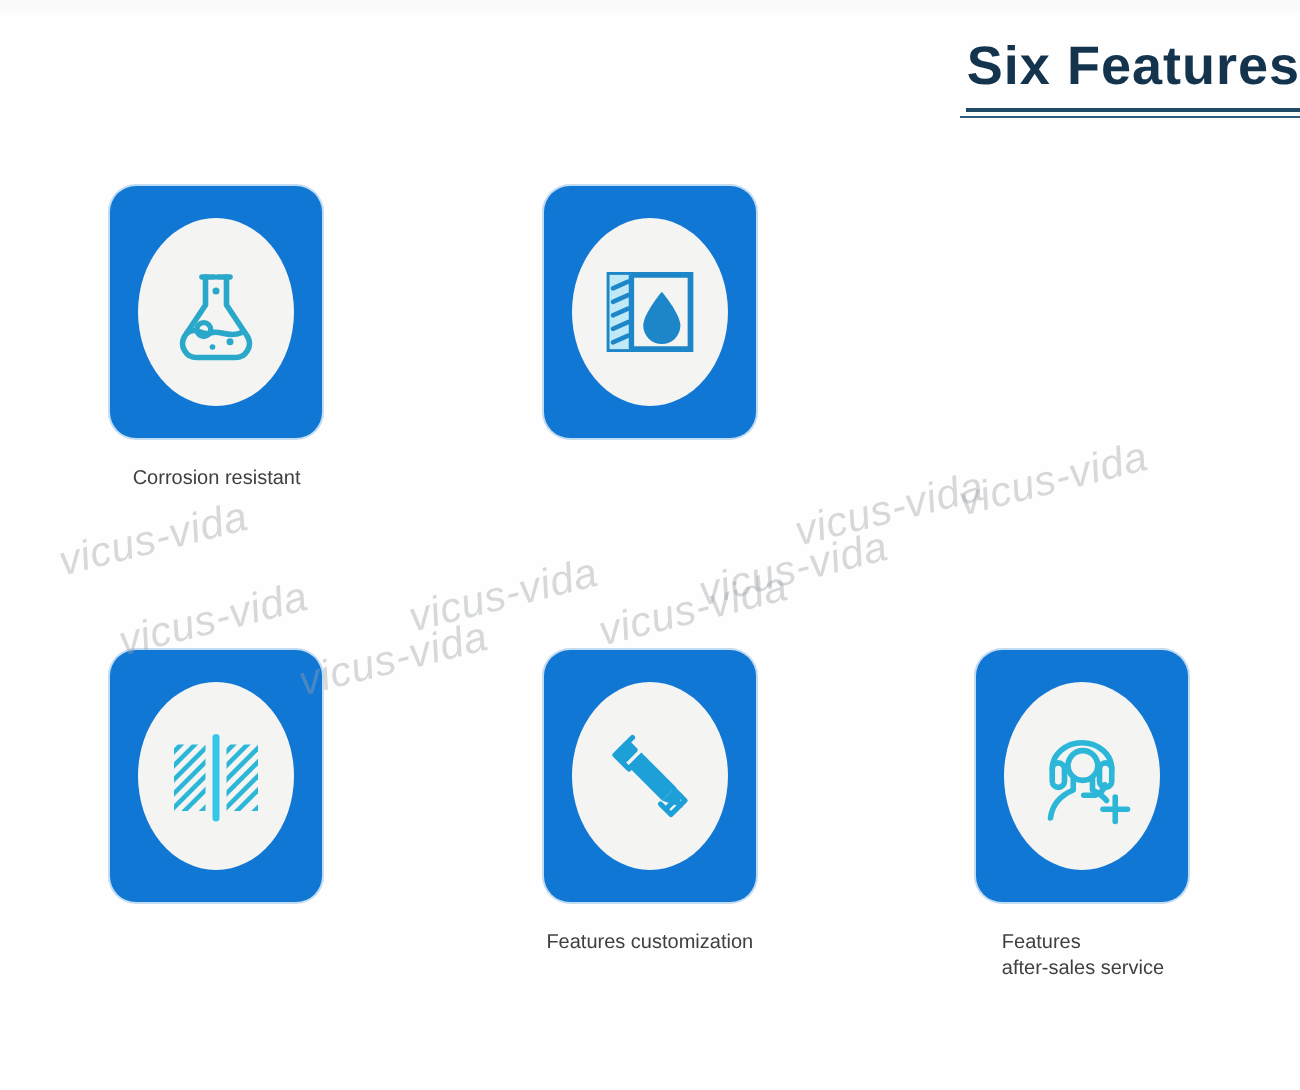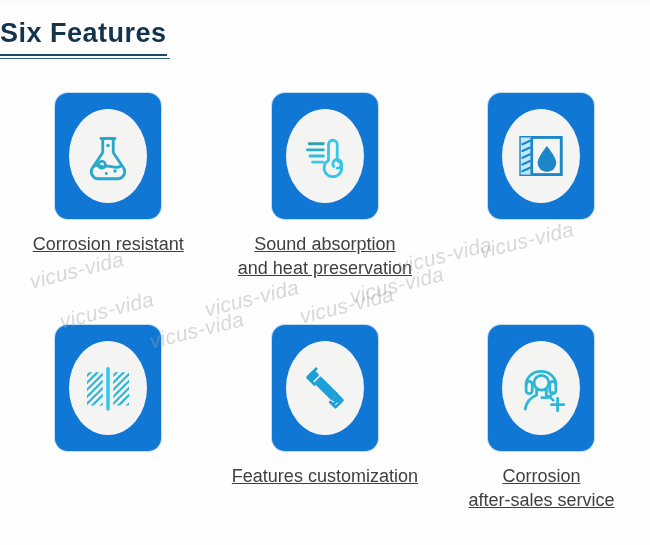--- a/index.html
+++ b/index.html
@@ -51,21 +51,21 @@
     transform-origin: left center;
     letter-spacing: 0.3px;
   }
 
   
   .title-wrap {
     position: absolute;
     top: 18px;
     left: 0;
     width: 650px;
-    text-align: left;
+    text-align: right;
     z-index: 3;
   }
   .title {
     display: inline-block;
     font-family: "Liberation Sans", sans-serif;
     font-size: 27px;
     font-weight: bold;
     color: #14344e;
     letter-spacing: 0.5px;
     padding-bottom: 5px;
@@ -119,27 +119,26 @@
     background: #f4f4f2;
     border-radius: 50%;
     display: flex;
     align-items: center;
     justify-content: center;
   }
   .disc svg { display: block; }
 
   .caption {
     margin-top: 14px;
-    text-align: center;
-    font-family: "Liberation Sans", sans-serif;
-    font-size: 18px;
+    text-align: left;
+    font-family: "Liberation Sans", sans-serif;
+    font-size: 10px;
     line-height: 1.33;
     color: #3f3f3f;
     white-space: pre-line;
-    text-decoration: underline;
   }
 </style>
 </head>
 <body>
 
 <div id="page">
 
   <div class="top-band"></div>
 
   <div class="watermark-layer">
@@ -174,40 +173,20 @@
               <circle cx="32" cy="20" r="2" fill="#2aa8c9"></circle>
               <circle cx="25" cy="42" r="4" fill="none" stroke="#2aa8c9" stroke-width="3"></circle>
               <circle cx="30" cy="52" r="1.6" fill="#2aa8c9"></circle>
               <circle cx="40" cy="49" r="2" fill="#2aa8c9"></circle>
             </svg>
           </div>
         </div>
         <div class="caption">Corrosion resistant</div>
       </div>
 
-      <div class="cell">
-        <div class="tile">
-          <div class="disc">
-            <svg width="56" height="56" viewBox="0 0 64 64">
-              <g stroke-linecap="round">
-                <line x1="14" y1="18" x2="30" y2="18" stroke="#2ca3a8" stroke-width="3.4"></line>
-                <line x1="12" y1="25" x2="30" y2="25" stroke="#2aaec6" stroke-width="3.4"></line>
-                <line x1="15" y1="32" x2="30" y2="32" stroke="#33bcd9" stroke-width="3.4"></line>
-                <line x1="18" y1="39" x2="30" y2="39" stroke="#3ec8e6" stroke-width="3.4"></line>
-              </g>
-              <g fill="none" stroke="#35c6e8" stroke-width="3.2" stroke-linecap="round" stroke-linejoin="round">
-                <path d="M41 14 a5 5 0 0 1 5 5 L46 37 a10 10 0 1 1 -10 0 L36 19 a5 5 0 0 1 5 -5 Z"></path>
-                <path d="M46 46 a5 5 0 1 0 -4 -2"></path>
-              </g>
-            </svg>
-          </div>
-        </div>
-        <div class="caption">Sound absorption
-and heat preservation</div>
-      </div>
 
       <div class="cell">
         <div class="tile">
           <div class="disc">
             <svg width="54" height="54" viewBox="0 0 64 64">
               <rect x="8" y="10" width="48" height="44" fill="none" stroke="#1d86c9" stroke-width="3.4"></rect>
               <rect x="8" y="10" width="13" height="44" fill="#bfe9f7"></rect>
               <g stroke="#1d86c9" stroke-width="2.6" stroke-linecap="round">
                 <line x1="10" y1="18" x2="19" y2="14"></line>
                 <line x1="10" y1="26" x2="19" y2="22"></line>
@@ -300,20 +279,20 @@
                 <path d="M45 37 a7 7 0 0 1 -7 6 L33 43"></path>
                 <path d="M24 26 a8.5 8.5 0 1 0 17 0 a8.5 8.5 0 1 0 -17 0"></path>
                 <path d="M27 34 L27 40 C20 43 15 48 14 56"></path>
                 <path d="M38 34 L38 40 C41 41.5 44 43.5 46 46"></path>
                 <line x1="44" y1="51" x2="58" y2="51"></line>
                 <line x1="51" y1="44" x2="51" y2="58"></line>
               </g>
             </svg>
           </div>
         </div>
-        <div class="caption">Corrosion
+        <div class="caption">Features
 after-sales service</div>
       </div>
 
     </div>
 
   </div>
 </div>
 
 </body></html>

